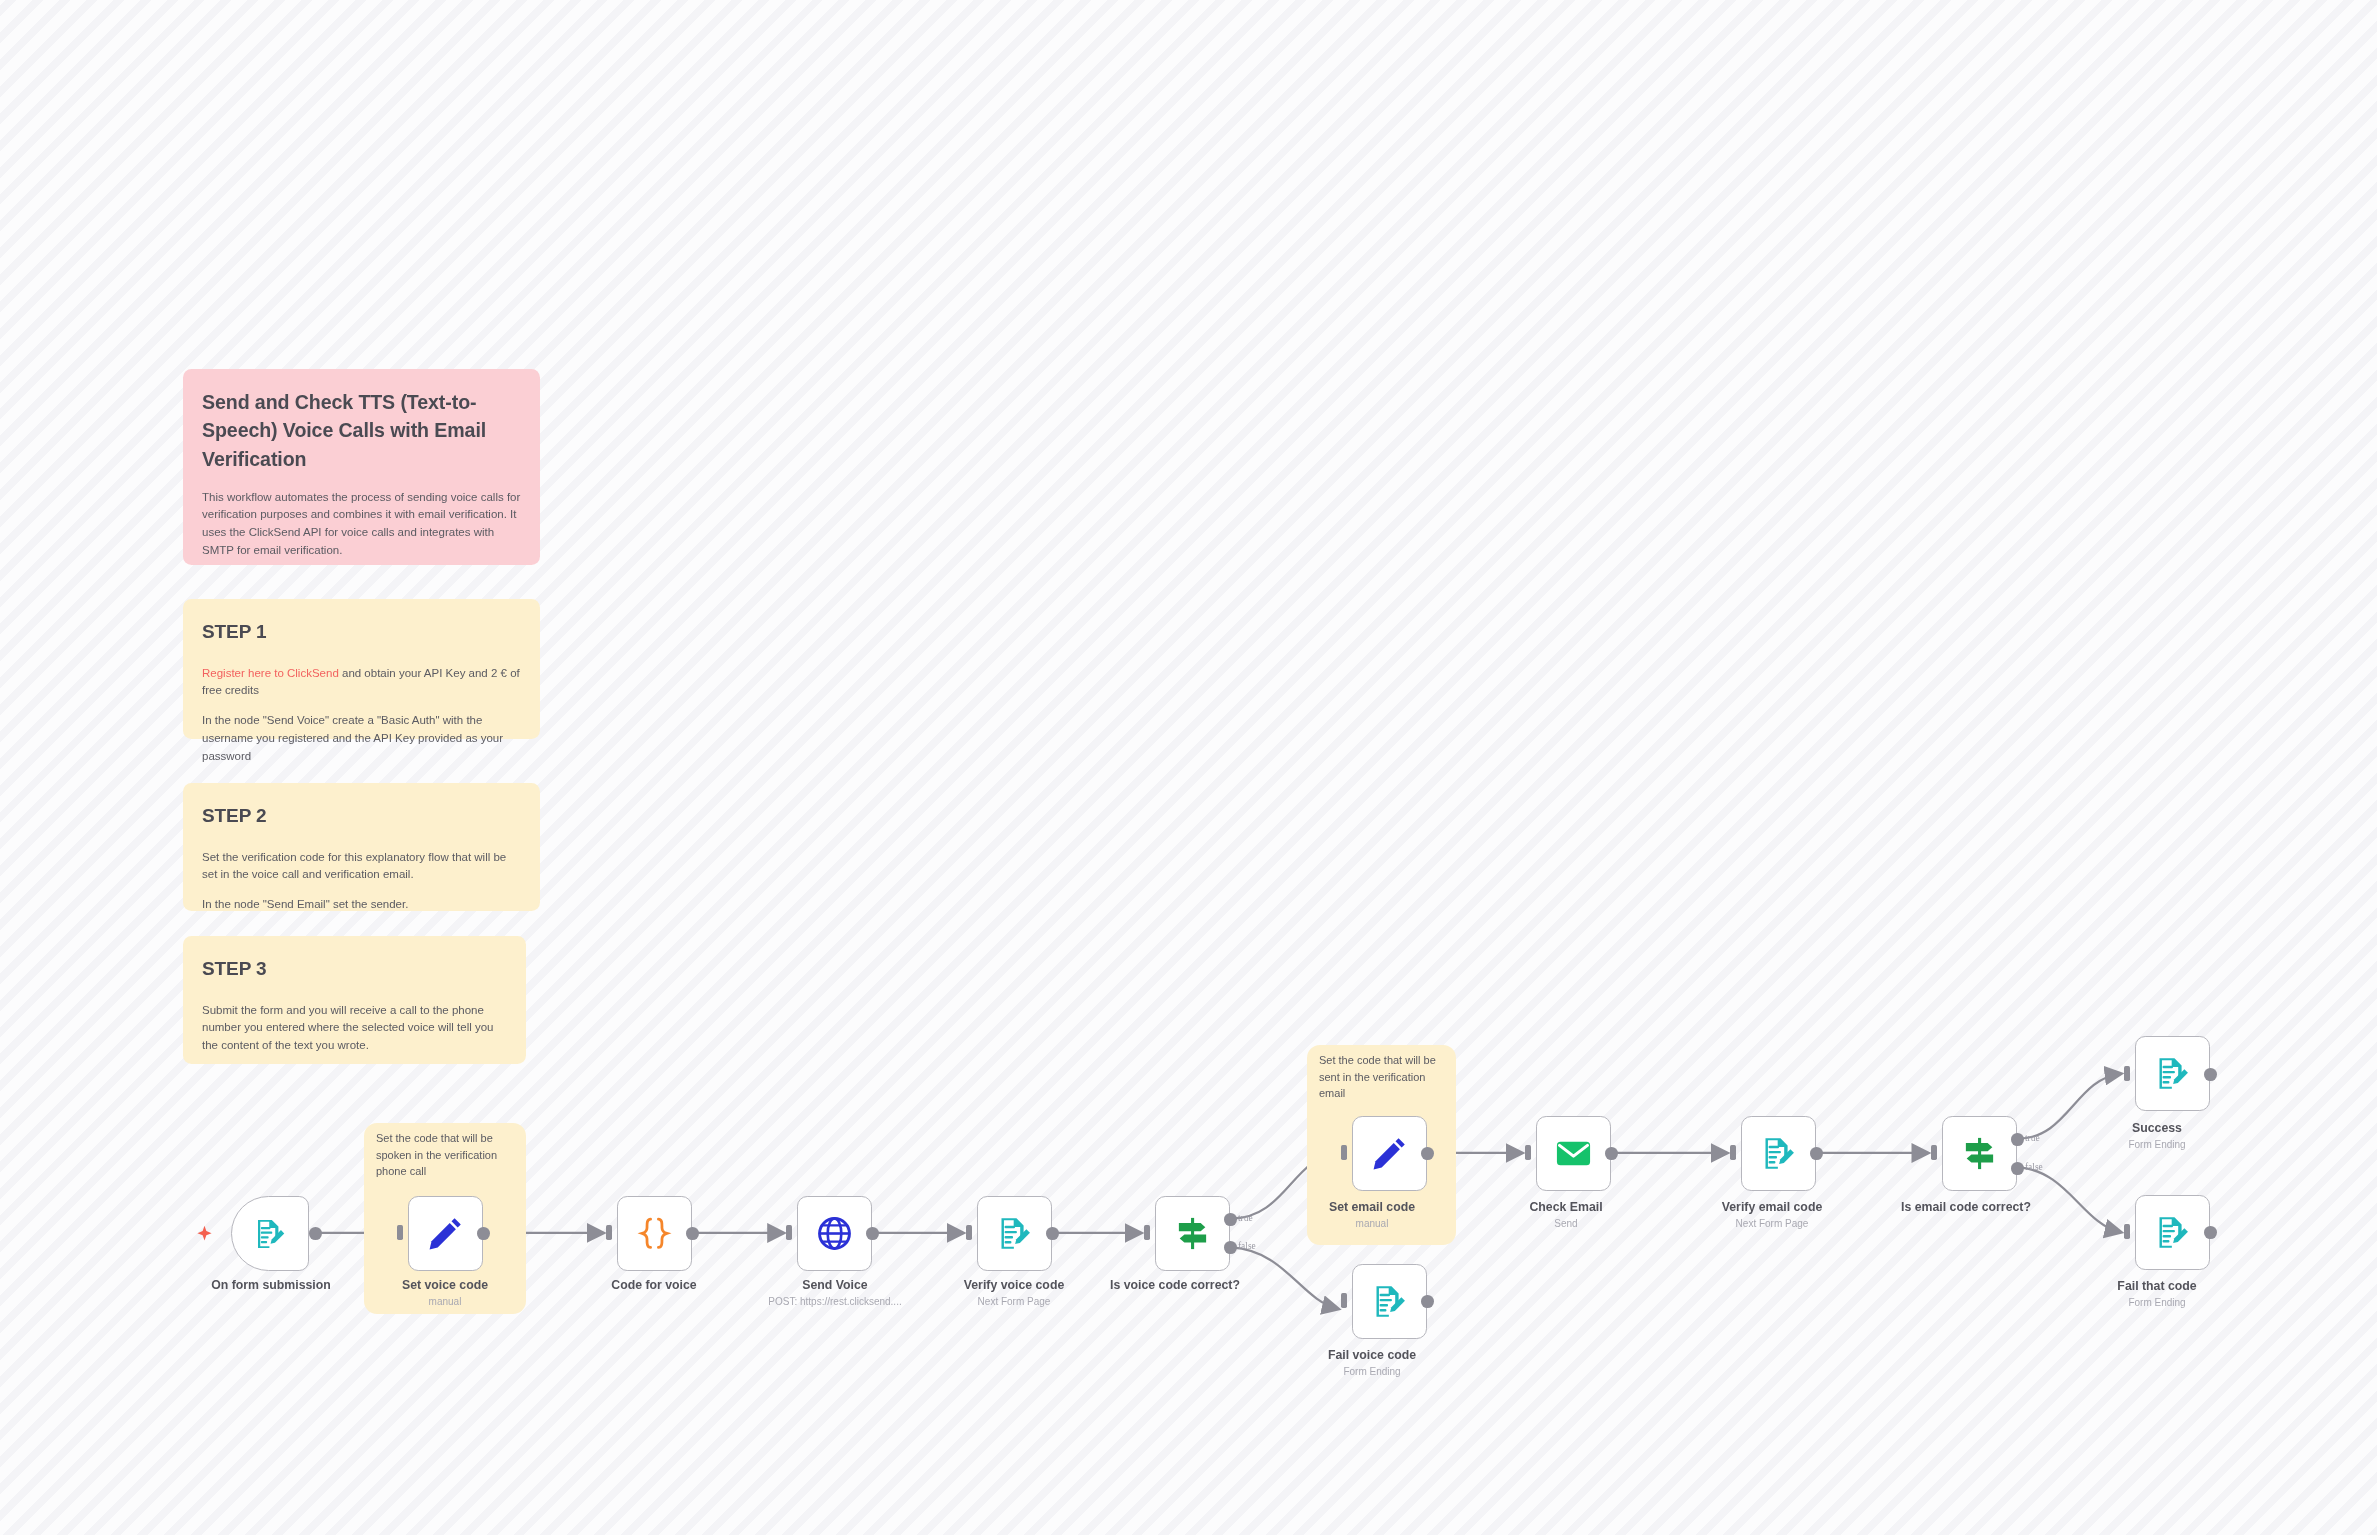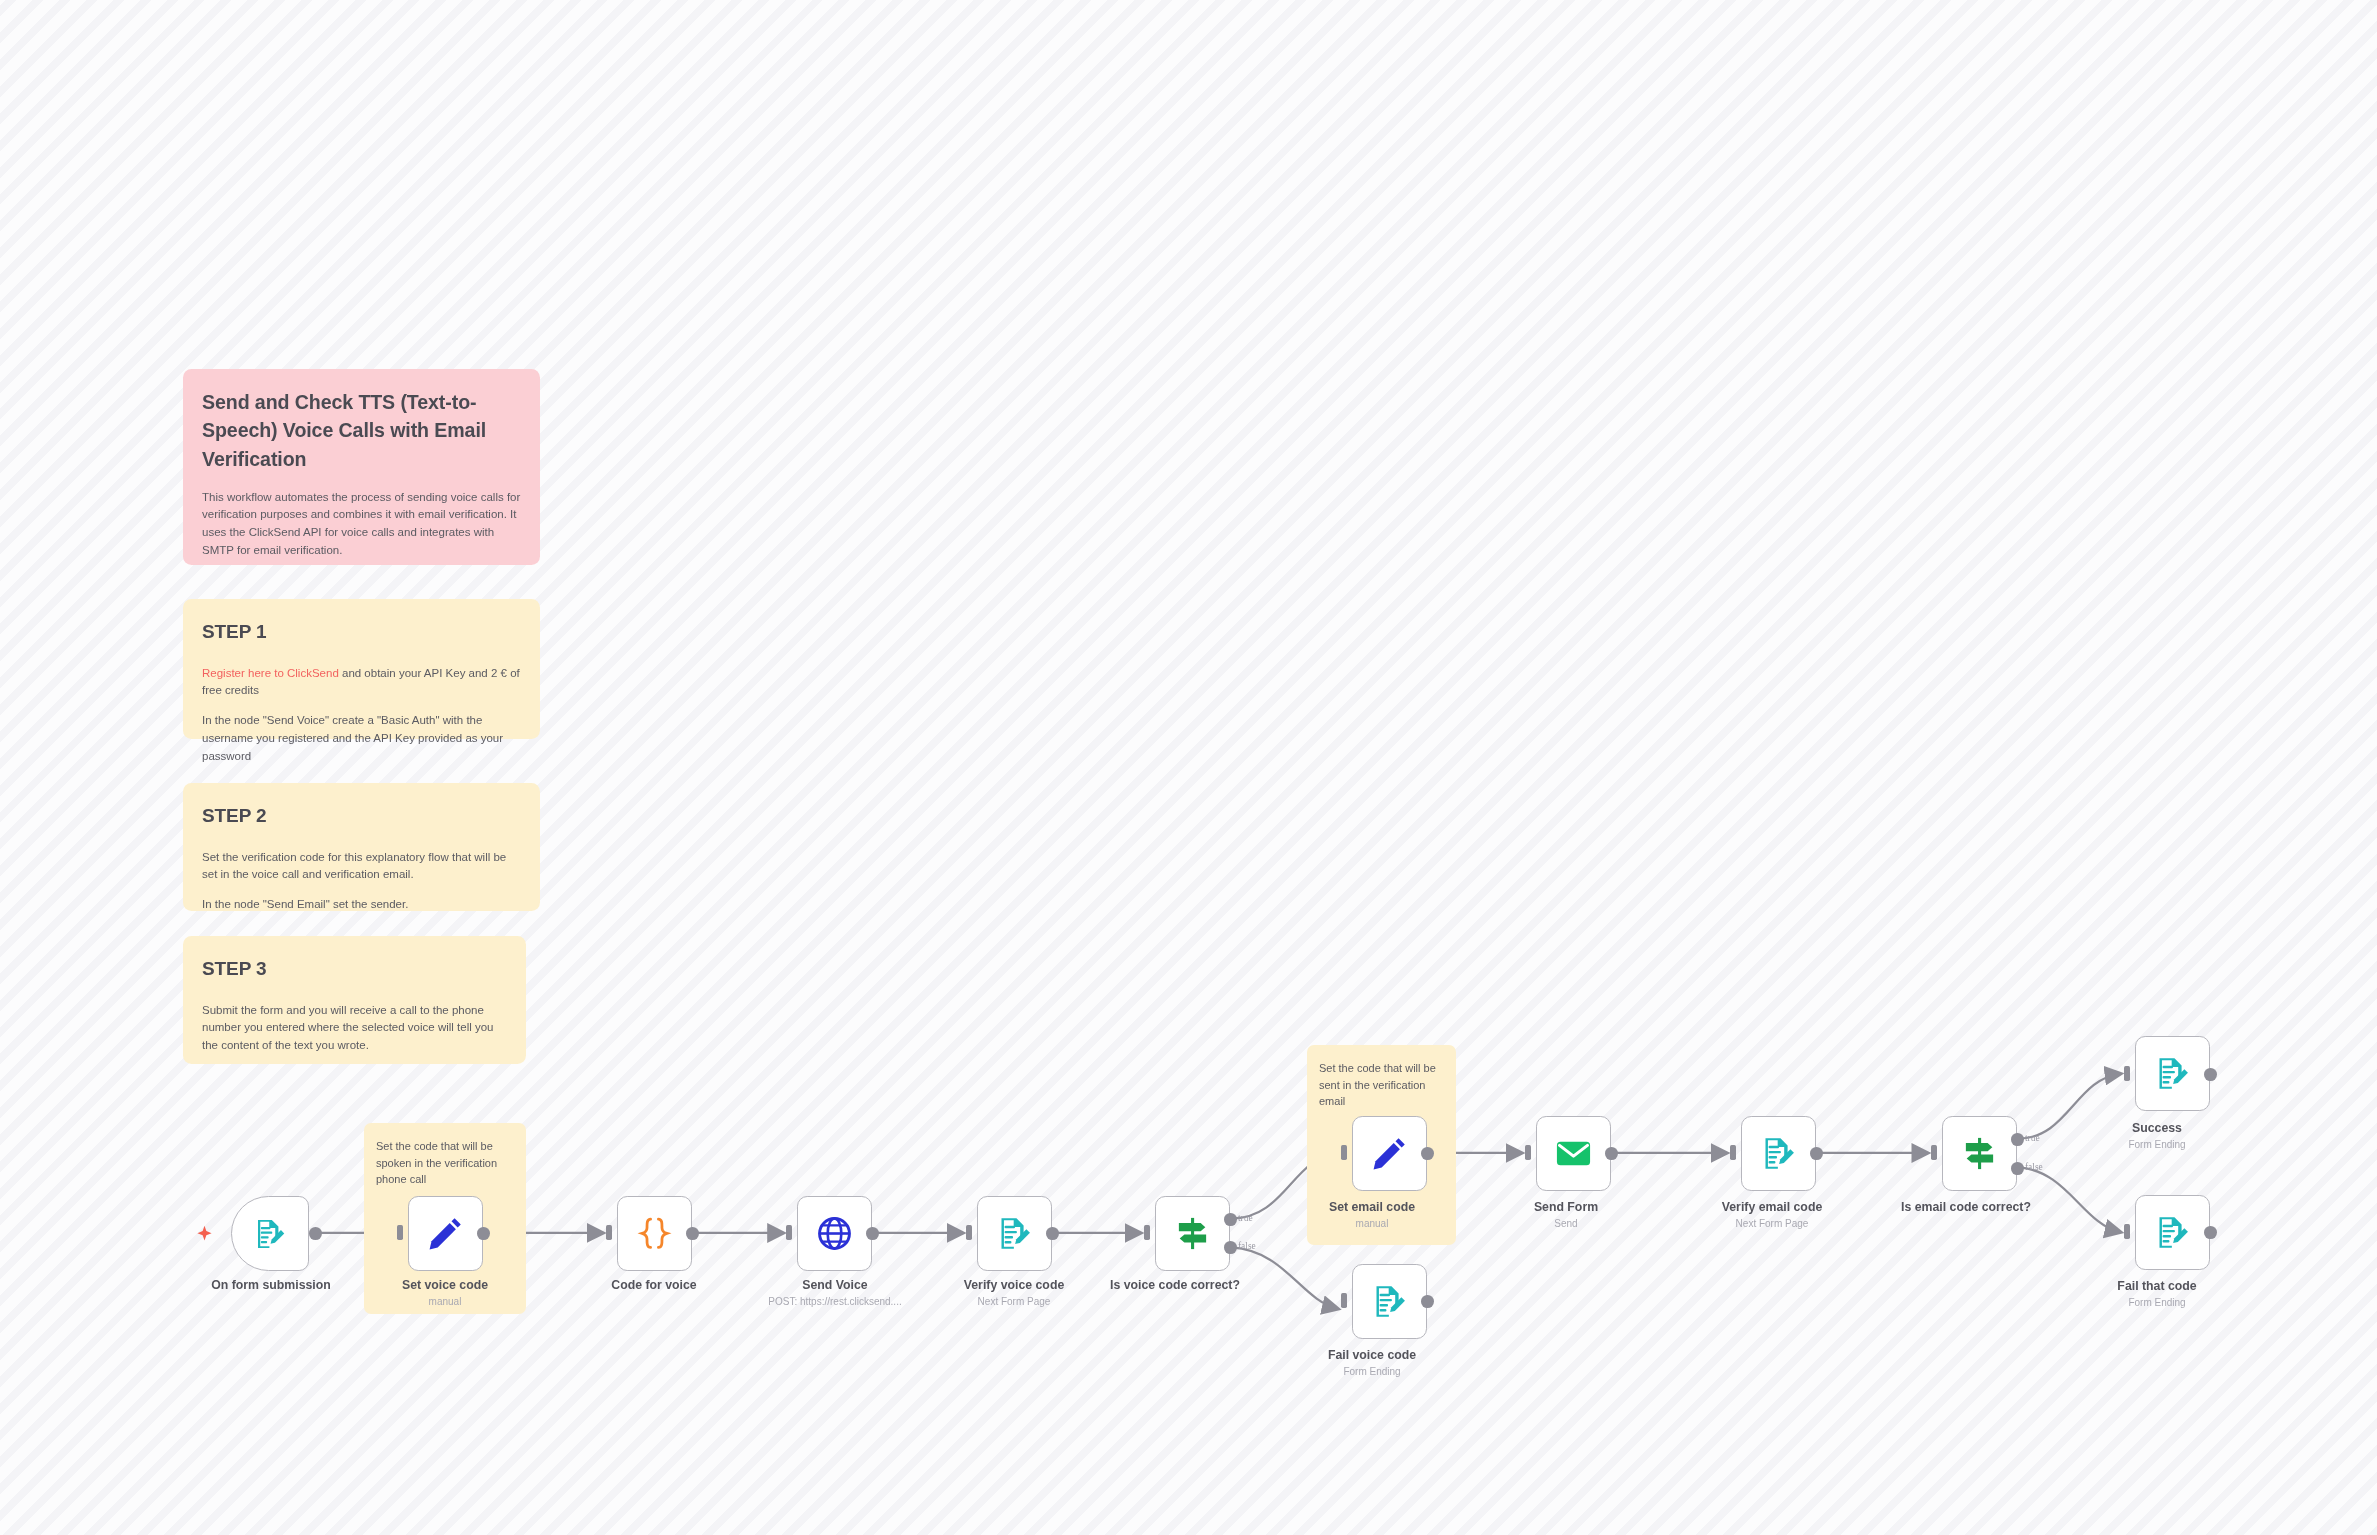--- a/index.html
+++ b/index.html
@@ -54,23 +54,23 @@
   .sticky p:last-child { margin-bottom: 0; }
   .sticky a.link {
     color: #f2625f;
     text-decoration: none;
   }
 
   
   .node-sticky {
     position: absolute;
     background: #fdf0cd;
-    border-radius: 7px;
+    border-radius: 13px;
     box-sizing: border-box;
-    padding: 15px 12px;
+    padding: 7px 12px;
   }
   .node-sticky .ns-text {
     font-size: 11px;
     line-height: 1.52;
     color: #5b5b62;
   }
 
   
   .node {
     position: absolute;
@@ -329,21 +329,21 @@
   <div class="node-sublabel" style="left:1372px; top:1366px;">Form Ending</div>
 
   <div class="in-stub" style="left:1525px; top:1145px;"></div>
   <div class="node" style="left:1536px; top:1116px;">
     <svg class="glyph" viewBox="0 0 24 24">
       <rect x="1.8" y="4.8" width="20.4" height="14.4" rx="2.2" fill="#15c26b"></rect>
       <path d="M3.4 7 L12 13.6 L20.6 7" fill="none" stroke="#ffffff" stroke-width="1.9" stroke-linecap="round" stroke-linejoin="round"></path>
     </svg>
   </div>
   <div class="dot" style="left:1605px; top:1147px;"></div>
-  <div class="node-label" style="left:1566px; top:1200px;">Send Form</div>
+  <div class="node-label" style="left:1566px; top:1200px;">Check Email</div>
   <div class="node-sublabel" style="left:1566px; top:1218px;">Send</div>
 
   <div class="in-stub" style="left:1730px; top:1145px;"></div>
   <div class="node" style="left:1741px; top:1116px;">
     <svg class="glyph" viewBox="0 0 24 24">
       <path d="M4 2.6 h9.2 l4.4 4.4 v5.2 l-2.1 2.1 V8 h-4 V3.9 H5.5 v16.2 h6.1 v1.3 H4 Z" fill="#1fb8bd"></path>
       <rect x="5.9" y="7.3" width="6.4" height="1.5" rx="0.6" fill="#1fb8bd"></rect>
       <rect x="5.9" y="10.4" width="7.6" height="1.5" rx="0.6" fill="#1fb8bd"></rect>
       <rect x="5.9" y="13.5" width="5.2" height="1.5" rx="0.6" fill="#1fb8bd"></rect>
       <rect x="5.9" y="16.6" width="4.2" height="1.5" rx="0.6" fill="#1fb8bd"></rect>

